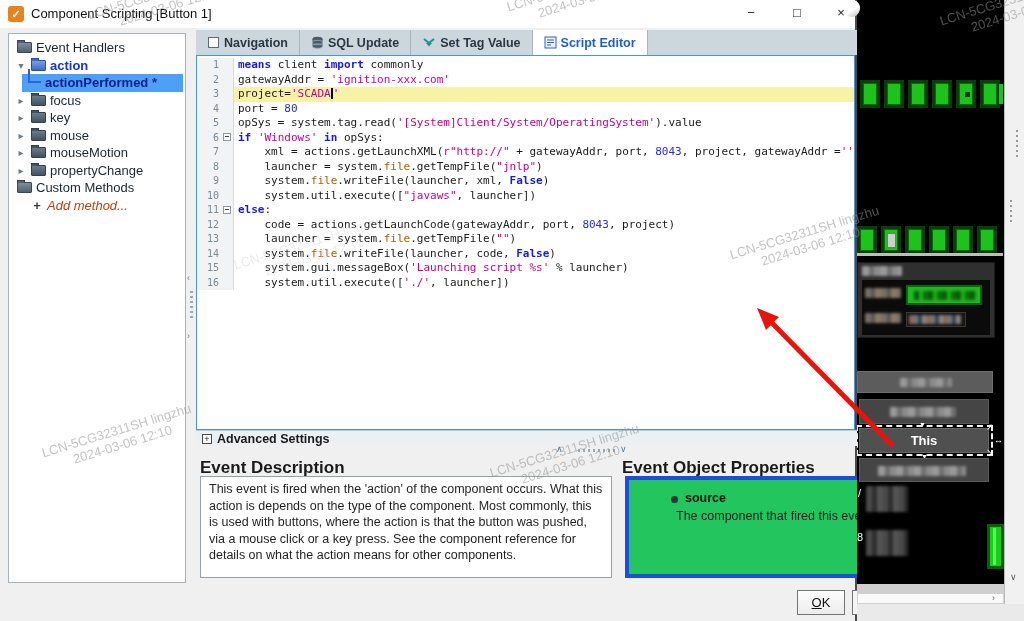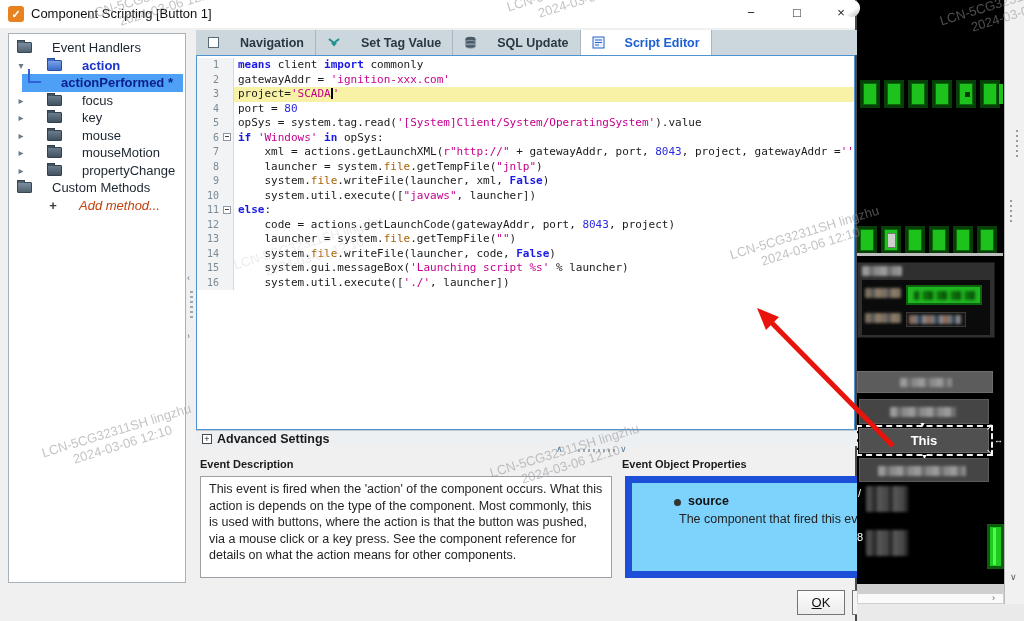--- a/index.html
+++ b/index.html
@@ -11,21 +11,21 @@
   .titlebar{position:absolute;left:0;top:0;width:855px;height:28px;background:#fff;}
   .title-icon{position:absolute;left:8px;top:6px;width:16px;height:16px;background:#e8821e;
               border-radius:3px;color:#fff;font-size:11px;font-weight:bold;text-align:center;line-height:16px;}
   .title-text{position:absolute;left:31px;top:0;line-height:28px;font-size:13px;color:#111;}
   .winbtn{position:absolute;top:2px;width:30px;height:22px;text-align:center;line-height:22px;
           font-size:13px;color:#222;}
   .winbtn.min{left:736px}.winbtn.max{left:782px}.winbtn.cls{left:826px}
   
   .tree-panel{position:absolute;left:8px;top:33px;width:178px;height:550px;background:#fff;
               border:1px solid #a8b2bb;box-sizing:border-box;padding-top:5px;overflow:hidden;}
-  .trow{position:relative;height:17.5px;display:flex;align-items:center;gap:20px;font-size:13px;color:#1d2630;}
+  .trow{position:relative;height:17.5px;display:flex;align-items:center;gap:4px;font-size:13px;color:#1d2630;}
   .trow>*{position:relative;z-index:1}
   .selbg{position:absolute !important;left:13px;right:2px;top:0;bottom:0;background:#4da0f5;z-index:0 !important;}
   .exp{width:12px;font-size:10px;color:#6b7b88;text-align:center;flex:none;}
   .spacer2{width:26px;flex:none;}
   .fico{width:15px;height:11px;position:relative;flex:none;box-sizing:border-box;border-radius:1px;}
   .fico.open{background:linear-gradient(180deg,#7c8ea0,#51616f);border:1px solid #394653;}
   .fico.open::before{content:"";position:absolute;top:-3px;left:-1px;width:6px;height:2px;
                      background:#51616f;border:1px solid #394653;border-bottom:none;}
   .fico.blue{background:linear-gradient(180deg,#7aa0e8,#3c6cc8);border-color:#2a4f9e;}
   .fico.blue::before{background:#3c6cc8;border-color:#2a4f9e;}
@@ -42,21 +42,21 @@
   .v-splitter{position:absolute;left:186px;top:33px;width:10px;height:550px;}
   .v-splitter .arr{position:absolute;left:1px;font-size:9px;color:#5a7a94;}
   .vgrip{position:absolute;left:4px;top:258px;width:3px;height:30px;
          background:repeating-linear-gradient(#9aa8b4 0 2px,transparent 2px 5px);}
   .h-splitter{position:absolute;left:196px;top:446px;width:661px;height:10px;}
   .h-splitter .arr{position:absolute;top:-2px;font-size:9px;color:#5a7a94;}
   .hgrip{position:absolute;left:382px;top:3px;width:38px;height:3px;
          background:repeating-linear-gradient(90deg,#9aa8b4 0 2px,transparent 2px 5px);}
   
   #tabbar{position:absolute;left:196px;top:30px;width:661px;height:25px;background:#ccd6dd;display:flex;}
-  .tab{display:flex;align-items:center;gap:20px;padding:0 11px;border-right:1px solid #a9b6c0;
+  .tab{display:flex;align-items:center;gap:4px;padding:0 11px;border-right:1px solid #a9b6c0;
        font-size:12.5px;font-weight:bold;color:#2b3844;}
   .tab.active{background:#fff;color:#1d5fd2;}
   .tabicon{display:flex;align-items:center;}
   
   .editor{position:absolute;left:196px;top:55px;width:659px;height:375px;background:#fff;
           border:1px solid #4f93d0;box-sizing:border-box;overflow:hidden;}
   #code{position:absolute;left:0;top:2px;right:0;}
   .code-line{display:flex;height:14.5px;}
   .ln{width:22px;flex:none;text-align:right;padding-right:3px;color:#7b8b96;background:#f1f3f5;
       font-size:10px;line-height:14.5px;font-family:"DejaVu Sans Mono",monospace;}
@@ -73,26 +73,26 @@
   .tok-bool{color:#1a1ae6;font-weight:bold;}
   .tok-mod{color:#a85f00;}
   .caret{display:inline-block;width:2px;height:11px;background:#000;vertical-align:-2px;}
   
   .advanced-bar{position:absolute;left:196px;top:430px;width:661px;height:16px;background:#edf0f2;
                 border-top:1px solid #c2cad0;display:flex;align-items:center;gap:5px;padding-left:6px;
                 box-sizing:border-box;}
   .plusbox{width:10px;height:10px;border:1px solid #4a4a4a;background:#fff;font-size:9px;line-height:9px;
            text-align:center;color:#222;box-sizing:border-box;}
   .advanced-label{font-size:12.5px;font-weight:bold;color:#1a1a1a;}
-  .sec-label{position:absolute;font-size:11px;font-weight:bold;color:#1a1a1a;}
+  .sec-label{position:absolute;font-size:17px;font-weight:bold;color:#1a1a1a;}
   .desc-box{position:absolute;left:200px;top:476px;width:412px;height:102px;background:#fff;
             border:1px solid #9aa0a6;box-sizing:border-box;padding:4px 8px;font-size:12.5px;
             line-height:1.32;color:#1f1f1f;}
-  .props-box{position:absolute;left:625px;top:476px;width:240px;height:102px;background:#7dd3fc;
-             border:7px solid #1d4ed8;box-sizing:border-box;}
+  .props-box{position:absolute;left:625px;top:476px;width:240px;height:102px;background:#22c55e;
+             border:4px solid #1d4ed8;box-sizing:border-box;}
   .prop-bullet{position:absolute;left:42px;top:16px;width:7px;height:7px;border-radius:50%;background:#333;}
   .prop-name{position:absolute;left:56px;top:11px;font-size:12.5px;font-weight:bold;color:#111;}
   .prop-desc{position:absolute;left:47px;top:29px;font-size:12.5px;color:#222;white-space:nowrap;}
   .ok-btn{position:absolute;left:797px;top:590px;width:48px;height:25px;border:1px solid #757575;
           background:linear-gradient(#fdfdfd,#ececec);font-size:13px;color:#111;text-align:center;
           line-height:23px;box-sizing:border-box;}
   .ok-btn .ul{text-decoration:underline;}
   .btn-sliver{position:absolute;left:852px;top:590px;width:10px;height:25px;border:1px solid #757575;
               background:#f4f4f4;box-sizing:border-box;}
   
@@ -221,37 +221,37 @@
         <div class="tab">
           <span class="tabicon">
             <svg width="13" height="13">
               <rect x="1.5" y="1.5" width="10" height="10" fill="#fff" stroke="#5a6a76"></rect>
             </svg>
           </span>
           <span>Navigation</span>
         </div>
         <div class="tab">
           <span class="tabicon">
-            <svg width="14" height="13">
-              <path d="M2 3 L7 7 L12 3" stroke="#1f8f8f" stroke-width="2" fill="none"></path>
-              <path d="M4 7 L7 10.5 L10 7 Z" fill="#1f8f8f"></path>
-            </svg>
-          </span>
-          <span>Set Tag Value</span>
-        </div>
-        <div class="tab">
-          <span class="tabicon">
             <svg width="13" height="13">
               <ellipse cx="6.5" cy="3" rx="5" ry="2.2" fill="#4a5a66"></ellipse>
               <path d="M1.5 3 v7 a5 2.2 0 0 0 10 0 v-7" fill="#4a5a66"></path>
               <ellipse cx="6.5" cy="6.6" rx="5" ry="2.2" fill="none" stroke="#96a6b2" stroke-width="0.9"></ellipse>
               <ellipse cx="6.5" cy="10" rx="5" ry="2.2" fill="none" stroke="#96a6b2" stroke-width="0.9"></ellipse>
             </svg>
           </span>
           <span>SQL Update</span>
+        </div>
+        <div class="tab">
+          <span class="tabicon">
+            <svg width="14" height="13">
+              <path d="M2 3 L7 7 L12 3" stroke="#1f8f8f" stroke-width="2" fill="none"></path>
+              <path d="M4 7 L7 10.5 L10 7 Z" fill="#1f8f8f"></path>
+            </svg>
+          </span>
+          <span>Set Tag Value</span>
         </div>
         <div class="tab active">
           <span class="tabicon">
             <svg width="13" height="13">
               <rect x="1" y="1" width="11" height="11" fill="#eaf2ff" stroke="#2a62c8"></rect>
               <line x1="3" y1="4" x2="10" y2="4" stroke="#2a62c8"></line>
               <line x1="3" y1="6.5" x2="10" y2="6.5" stroke="#2a62c8"></line>
               <line x1="3" y1="9" x2="7" y2="9" stroke="#2a62c8"></line>
             </svg>
           </span>

